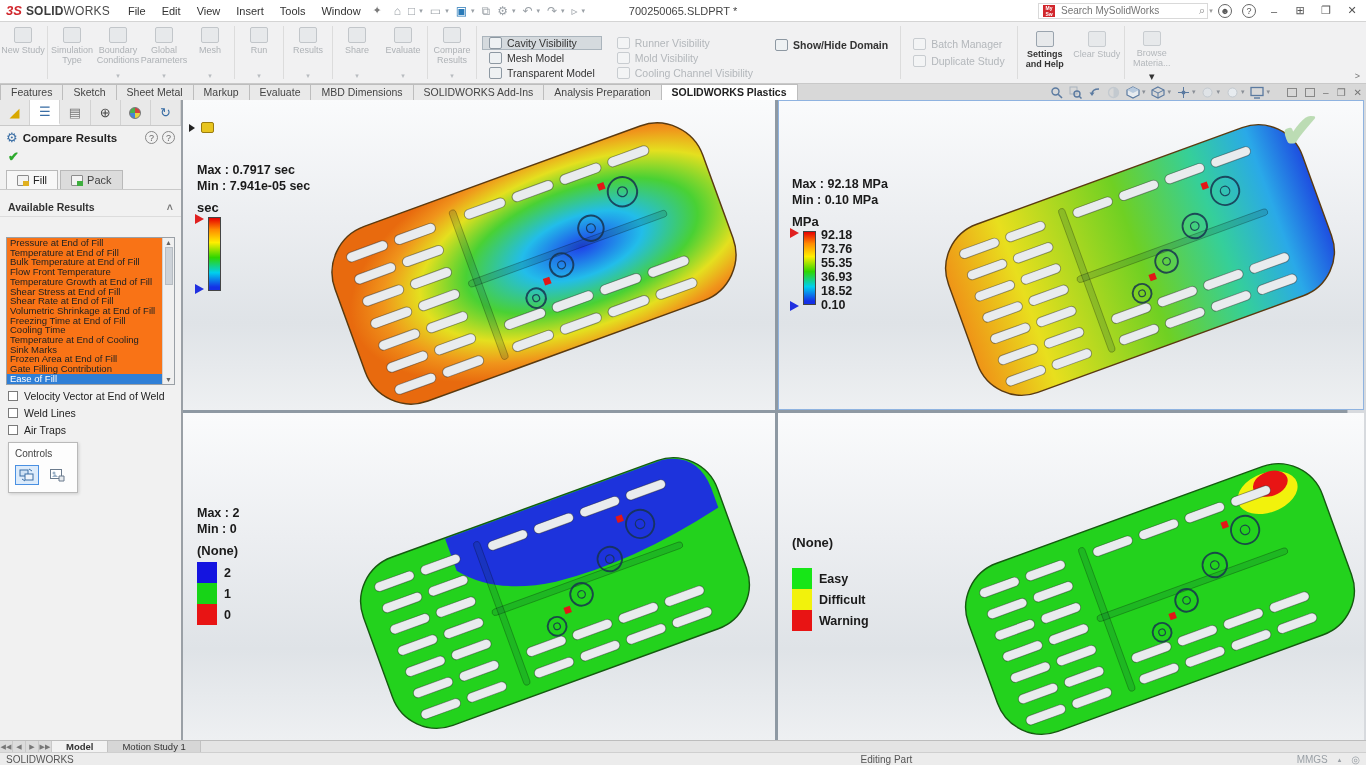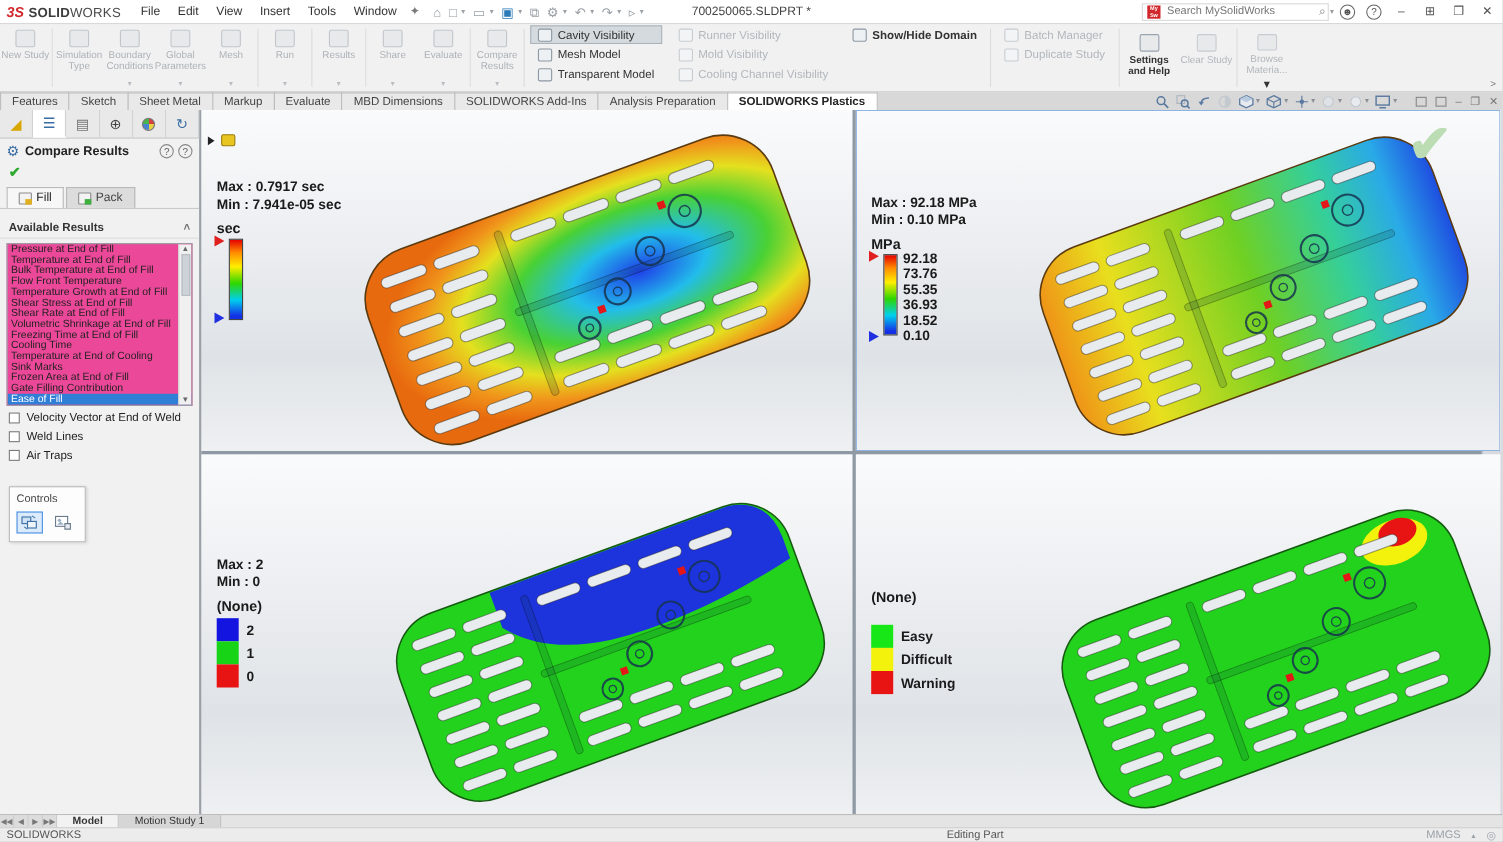--- a/index.html
+++ b/index.html
@@ -32,21 +32,21 @@
     align-items:center; justify-content:center; font-size:9px; color:#555; }
   .winbtn { color:#555; font-size:11px; width:16px; text-align:center; }
 
   
   #ribbon { height:62px; background:#f1f1f2; border-bottom:1px solid #c9c9c9; display:flex; align-items:stretch; position:relative; }
   .rb-big { width:46px; display:flex; flex-direction:column; align-items:center; padding-top:5px; gap:2px; position:relative; }
   .rb-big .ic { width:18px; height:16px; border:1px solid #c2c6ca; border-radius:2px; background:#e7e9eb; }
   .rb-big .lb { font-size:9px; line-height:10px; text-align:center; color:#aeb2b6; white-space:pre-line; }
   .rb-big .cv { font-size:7px; color:#b8bcc0; margin-top:auto; margin-bottom:3px; }
   .rb-sep { width:1px; background:#dcdcdc; margin:4px 1px; }
-  .rb-col { display:flex; flex-direction:column; justify-content:flex-start; padding:1px 4px; gap:1px; }
+  .rb-col { display:flex; flex-direction:column; justify-content:flex-start; padding:14px 4px; gap:1px; }
   .rb-item { display:flex; align-items:center; gap:5px; height:17px; padding:0 6px; font-size:10.5px;
     color:#333; white-space:nowrap; border:1px solid transparent; }
   .rb-item.sel { background:#d5dade; border:1px solid #aab4bc; }
   .rb-item.dis { color:#b3b7bb; }
   .rb-item .mi { width:13px; height:12px; border:1px solid #8d98a2; border-radius:2px; background:#eef1f3; flex:0 0 auto; }
   .rb-item.dis .mi { border-color:#c8ccd0; background:#f3f4f5; }
   .rb-stack { width:52px; display:flex; flex-direction:column; align-items:center; padding-top:9px; gap:2px; }
   .rb-stack .ic { width:18px; height:16px; border:1px solid #9aa4ae; border-radius:2px; background:#e7e9eb; }
   .rb-stack .lb { font-size:9px; line-height:10px; text-align:center; color:#333; }
   .rb-stack.dis .lb { color:#b3b7bb; }
@@ -83,21 +83,21 @@
   .fp-tab { display:flex; align-items:center; gap:4px; padding:3px 10px; border:1px solid #b9b9b9; border-bottom:none;
     background:#dcdcdc; font-size:11px; color:#444; margin-right:2px; }
   .fp-tab.active { background:#f7f7f7; color:#222; }
   .fp-ic { width:12px; height:11px; border:1px solid #8c8c8c; border-radius:1px; position:relative; background:#f3f3f3; }
   .fp-ic::after { content:""; position:absolute; right:-1px; bottom:-1px; width:6px; height:5px; }
   .fp-ic.fill::after { background:#e0b020; }
   .fp-ic.pack::after { background:#3fae3f; }
   .avr { display:flex; align-items:center; padding:5px 8px 3px; font-weight:bold; color:#333; font-size:10.5px;
     border-bottom:1px solid #dcdcdc; margin-top:6px; }
   .avr .chev { margin-left:auto; color:#777; }
-  .listbox { margin:4px 6px 0; background:#ec4899; border:1px solid #9aa0a6; height:148px; position:relative; overflow:hidden; }
+  .listbox { margin:20px 6px 0; background:#f97316; border:1px solid #9aa0a6; height:148px; position:relative; overflow:hidden; }
   .litem { font-size:9.5px; line-height:9.7px; padding:0 3px; white-space:nowrap; color:#222; }
   .litem.sel { background:#2f7fd6; color:#fff; }
   .lscroll { position:absolute; right:0; top:0; bottom:0; width:12px; background:#f0f0f0; border-left:1px solid #d0d0d0;
     display:flex; flex-direction:column; align-items:center; justify-content:space-between; font-size:7px; color:#666; padding:1px 0; }
   .lscroll .thumb { width:8px; flex:0 0 38px; background:#cdd2d8; border:1px solid #b6bcc2; margin-top:1px; }
   .cbrow { display:flex; align-items:center; gap:6px; padding:5px 8px 0; font-size:10.5px; color:#222; }
   .cb { width:10px; height:10px; border:1px solid #7a7a7a; background:#fff; flex:0 0 auto; }
   .controls { position:absolute; left:8px; top:342px; width:70px; background:#fdfdfd; border:1px solid #b9b9b9;
     box-shadow:1px 1px 3px rgba(0,0,0,.15); padding:5px 6px 7px; }
   .controls .ct { font-size:10px; color:#444; margin-bottom:6px; }

